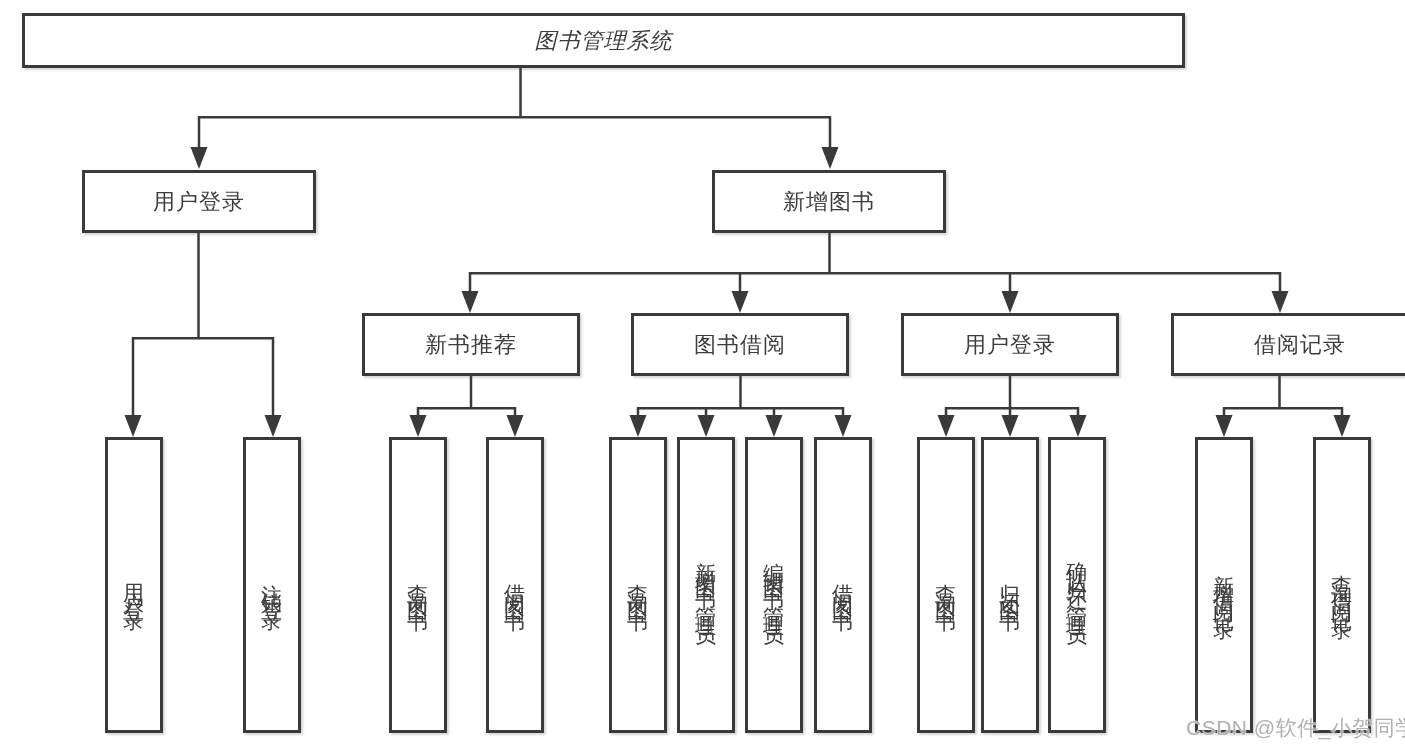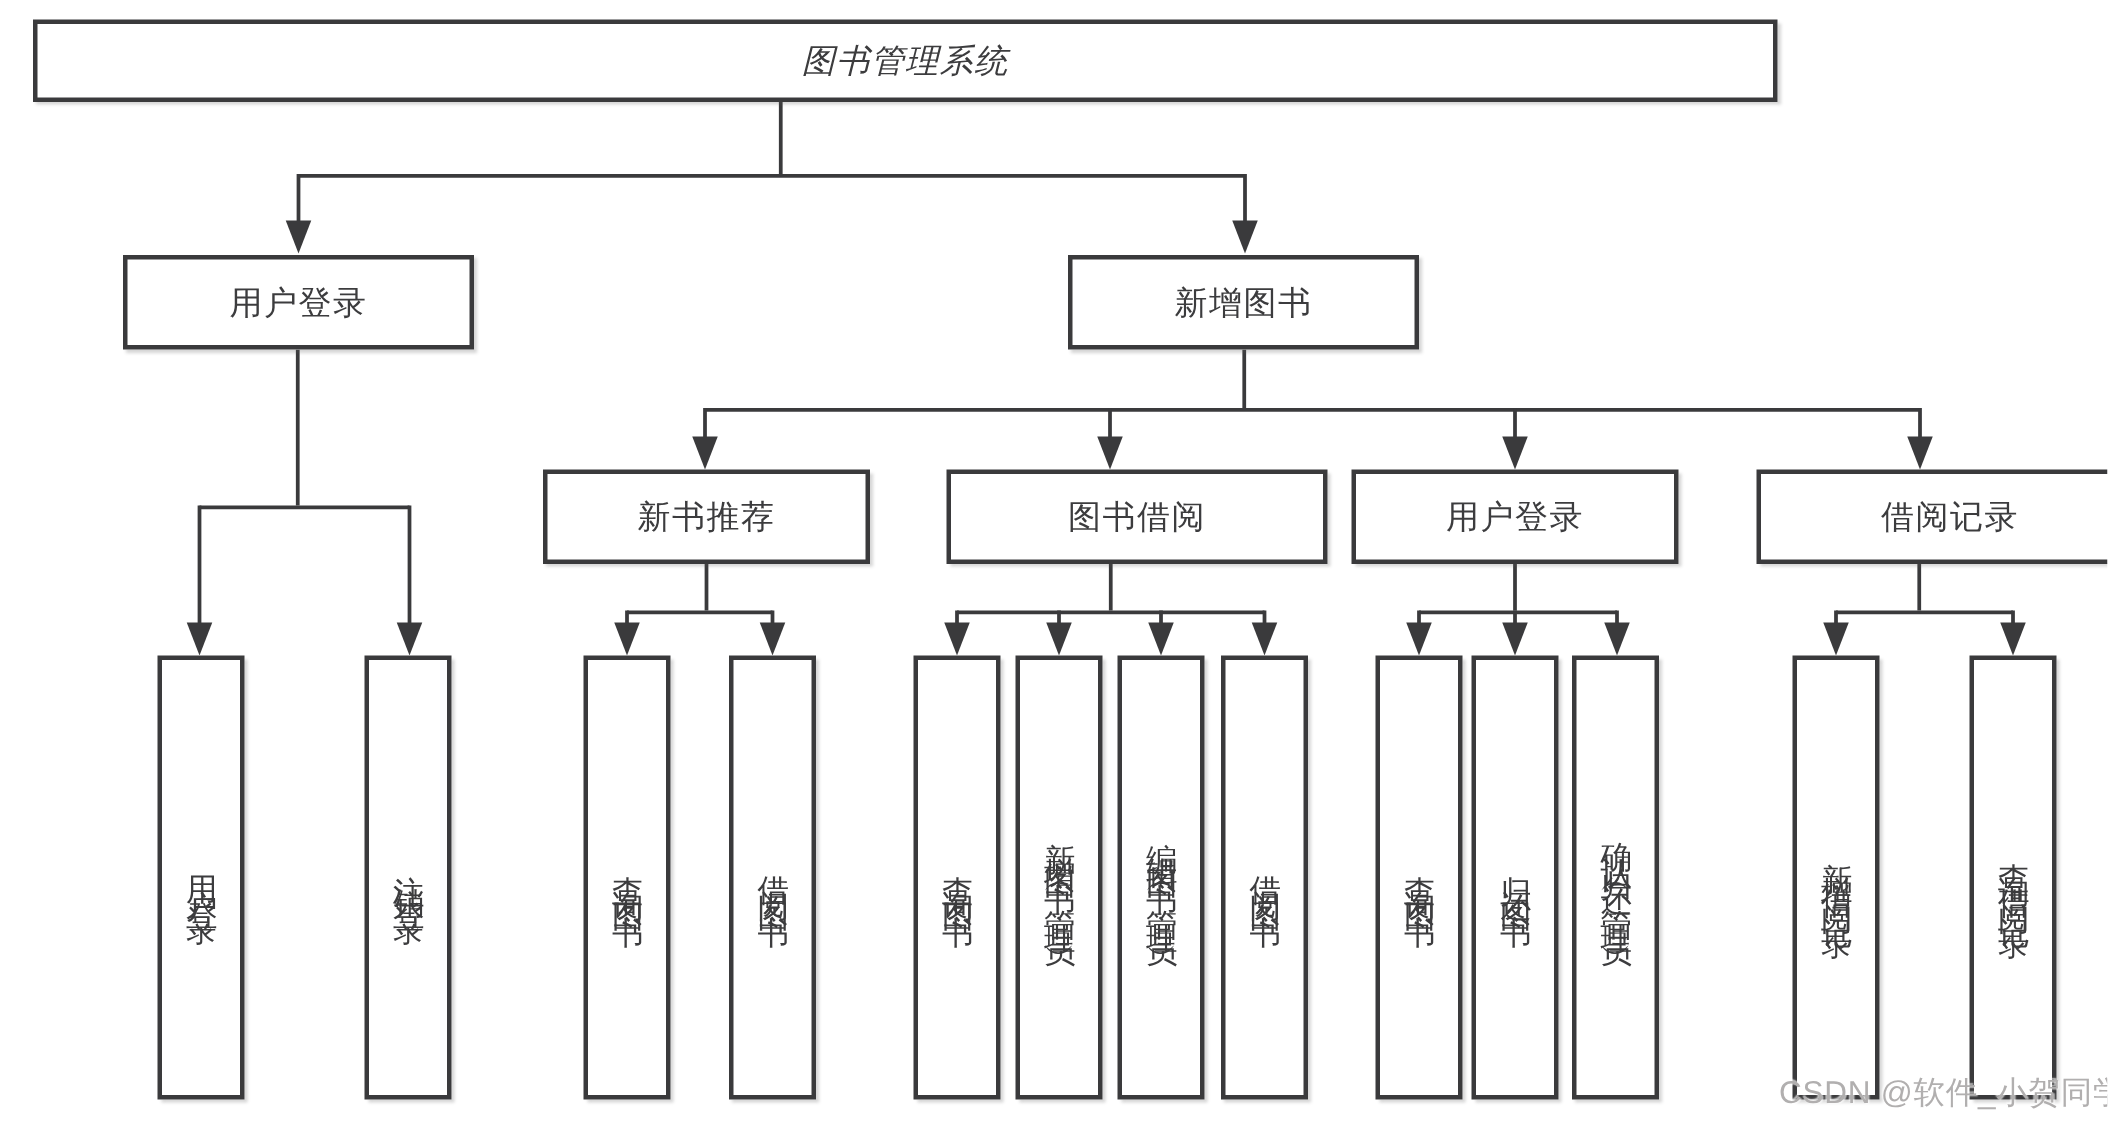--- a/index.html
+++ b/index.html
@@ -138,21 +138,21 @@
   <div class="node hbox" style="left:82px; top:170px; width:234px; height:63px;">
     <span>用户登录</span>
   </div>
   <div class="node hbox" style="left:712px; top:170px; width:234px; height:63px;">
     <span>新增图书</span>
   </div>
 
   <div class="node hbox" style="left:362px; top:313px; width:218px; height:63px;align-items:center;">
     <span>新书推荐</span>
   </div>
-  <div class="node hbox" style="left:631px; top:313px; width:254px; height:63px;">
+  <div class="node hbox" style="left:631px; top:313px; width:218px; height:63px;">
     <span>图书借阅</span>
   </div>
   <div class="node hbox" style="left:901px; top:313px; width:218px; height:63px;">
     <span>用户登录</span>
   </div>
   <div class="node hbox" style="left:1171px; top:313px; width:258px; height:63px;">
     <span>借阅记录</span>
   </div>
 
   <div class="node vbox" style="left:105px;">

